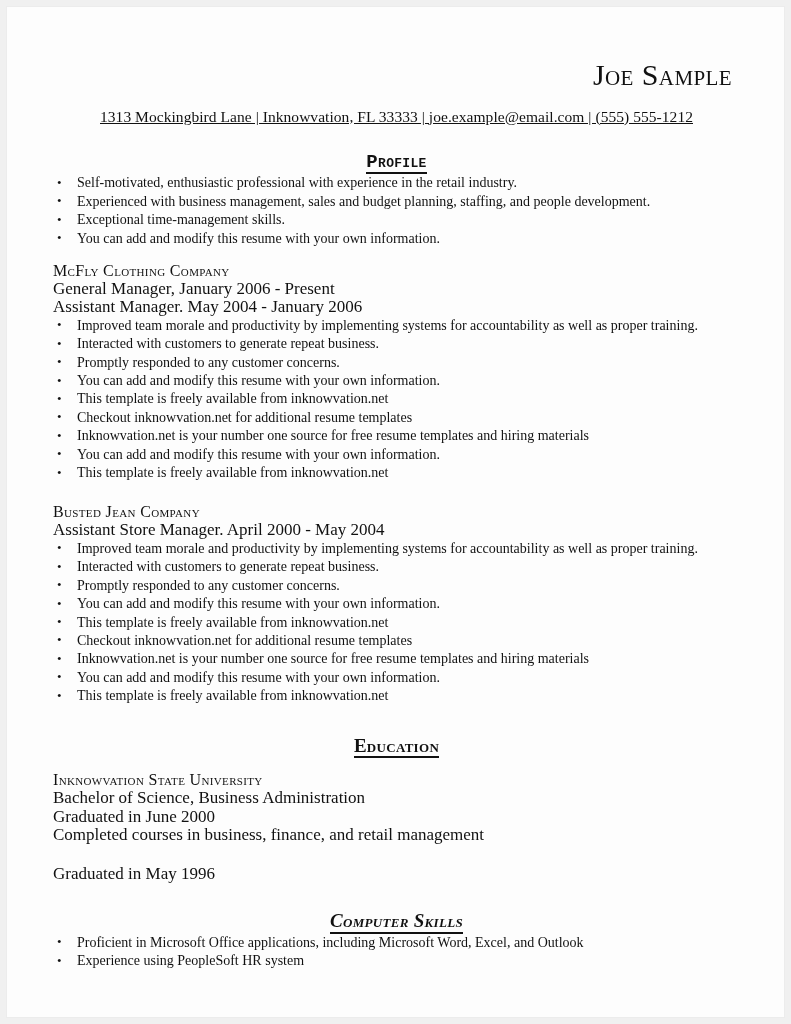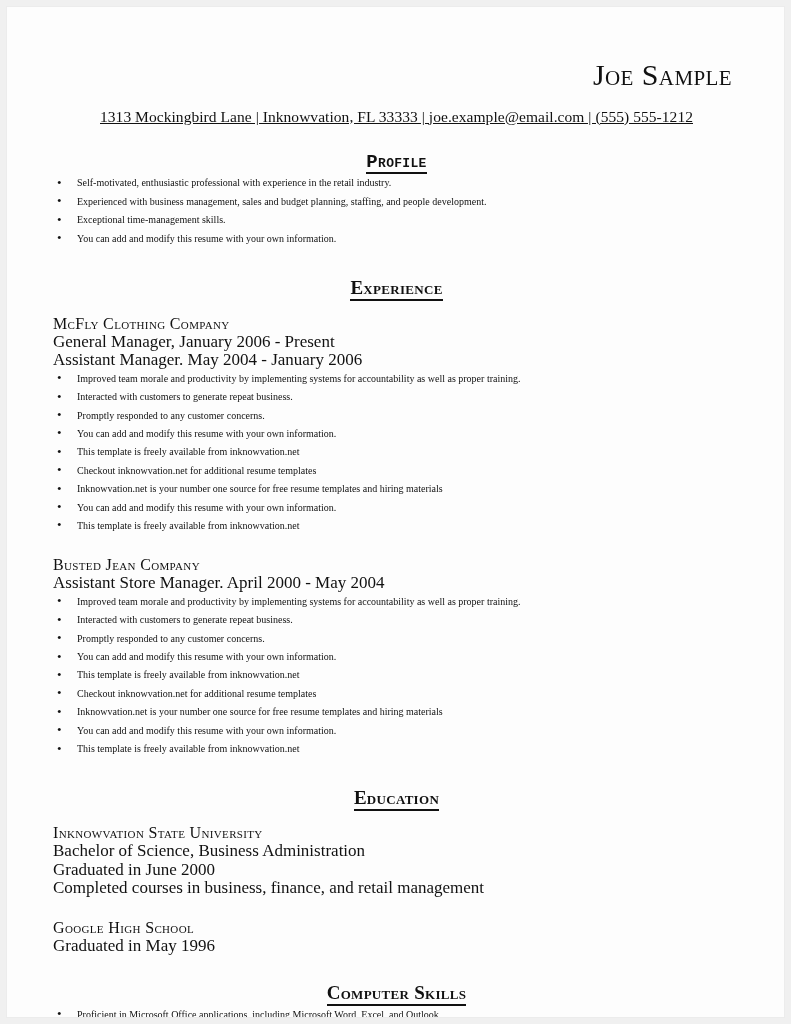--- a/index.html
+++ b/index.html
@@ -70,31 +70,31 @@
   }
   .sec-head > span {
     border-bottom: 2.4px solid #111111;
     padding-bottom: 0px;
     display: inline-block;
   }
 
   .sec-profile      { padding-top: 26px; font-family: Liberation Mono, monospace; }
   .sec-experience   { padding-top: 30px; }
   .sec-education    { padding-top: 30px; text-decoration: underline; }
-  .sec-skills       { padding-top: 28px; }
+  .sec-skills       { padding-top: 28px; font-style: italic; }
 
   
   ul.blist {
     list-style: none;
     margin: 0;
     padding: 0;
   }
   ul.blist > li {
     position: relative;
-    font-size: 10px;
+    font-size: 14px;
     line-height: 18.4px;
     padding: 0 0 0 24px;
     margin: 0;
     white-space: nowrap;
   }
   ul.blist > li::before {
     content: "\2022";
     position: absolute;
     left: 4px;
     top: -0.5px;
@@ -138,23 +138,20 @@
     <h2 class="sec-head sec-profile">
       <span>Profile</span>
     </h2>
     <ul class="blist profile-list">
         <li>Self-motivated, enthusiastic professional with experience in the retail industry.</li>
         <li>Experienced with business management, sales and budget planning, staffing, and people development.</li>
         <li>Exceptional time-management skills.</li>
         <li>You can add and modify this resume with your own information.</li>
       </ul>
 
-    <h2 class="sec-head sec-experience">
-      <span>Experience</span>
-    </h2>
     <div>
         <div class="job-mcfly">
           <div class="org">McFly Clothing Company</div>
           <div class="line">General Manager, January 2006 - Present</div>
           <div class="line">Assistant Manager. May 2004 - January 2006</div>
           <ul class="blist job-list">
             <li>Improved team morale and productivity by implementing systems for accountability as well as proper training.</li>
             <li>Interacted with customers to generate repeat business.</li>
             <li>Promptly responded to any customer concerns.</li>
             <li>You can add and modify this resume with your own information.</li>
@@ -186,21 +183,20 @@
       <span>Education</span>
     </h2>
     <div>
         <div class="edu-uni">
           <div class="org">Inknowvation State University</div>
           <div class="line">Bachelor of Science, Business Administration</div>
           <div class="line">Graduated in June 2000</div>
           <div class="line">Completed courses in business, finance, and retail management</div>
         </div>
         <div class="edu-hs">
-          <div class="org">Google High School</div>
           <div class="line">Graduated in May 1996</div>
         </div>
       </div>
 
     <h2 class="sec-head sec-skills">
       <span>Computer Skills</span>
     </h2>
     <ul class="blist skills-list">
         <li>Proficient in Microsoft Office applications, including Microsoft Word, Excel, and Outlook</li>
         <li>Experience using PeopleSoft HR system</li>

